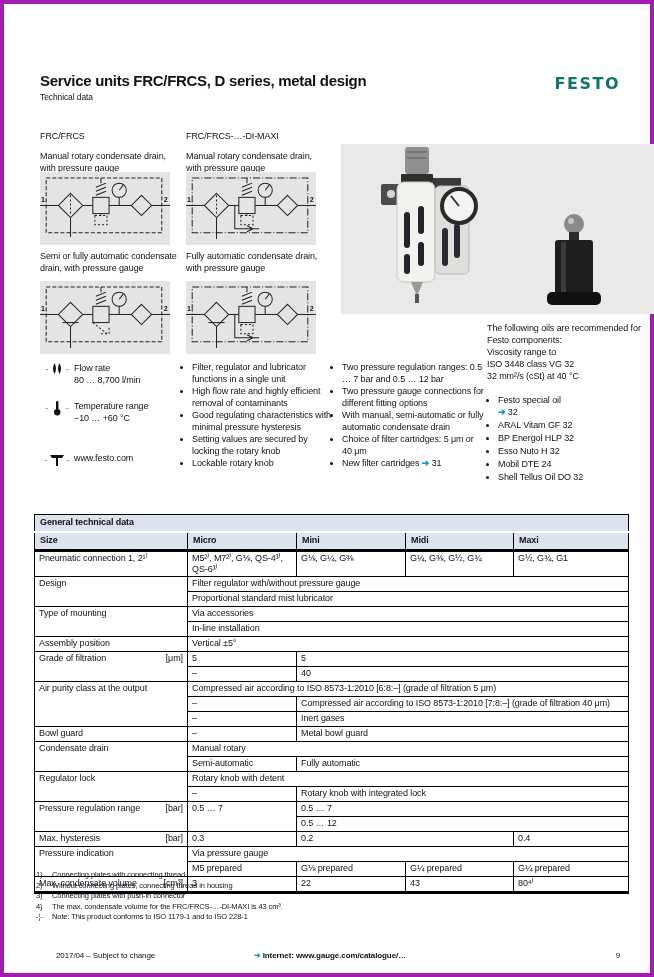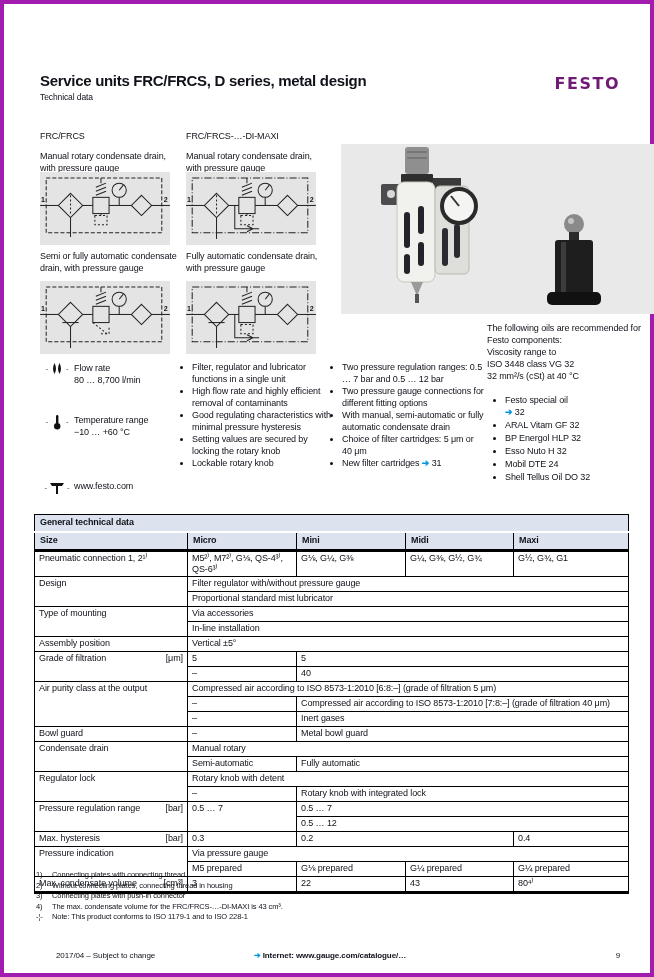--- a/index.html
+++ b/index.html
@@ -3,51 +3,51 @@
 <meta charset="utf-8">
 <style>
   html,body{margin:0;padding:0;background:#fff;}
   body{width:654px;height:977px;position:relative;font-family:"Liberation Sans",sans-serif;color:#10121a;letter-spacing:-0.1px;}
   .page{position:absolute;inset:0;border:4px solid #a21caf;box-sizing:border-box;background:#fff;}
 
   
   .title-block{position:absolute;left:36px;top:68px;}
   .title{font-size:15px;font-weight:bold;letter-spacing:-0.3px;}
   .subtitle{font-size:8.5px;margin-top:3px;}
-  .festo-logo{position:absolute;right:30px;top:70px;font-size:16px;font-weight:bold;color:#701a75;letter-spacing:1.5px;font-family:"DejaVu Sans",sans-serif;}
+  .festo-logo{position:absolute;right:30px;top:70px;font-size:16px;font-weight:bold;color:#0f766e;letter-spacing:1.5px;font-family:"DejaVu Sans",sans-serif;}
 
   
   .cap{position:absolute;width:138px;font-size:9px;line-height:12px;}
   .cap .cap-title{margin-bottom:8px;}
   .dbox{position:absolute;width:130px;height:73px;background:#e4e4e4;}
   .dbox svg{width:100%;height:100%;}
   .dline{stroke:#222;stroke-width:1;fill:none;}
   .dtxt{font-size:7px;fill:#111;font-weight:bold;}
 
   
   .photo{position:absolute;left:337px;top:140px;width:313px;height:170px;}
 
   
-  .features{position:absolute;left:36px;top:358px;width:140px;display:flex;flex-direction:column;gap:28px;font-size:9px;line-height:12px;}
+  .features{position:absolute;left:36px;top:358px;width:140px;display:flex;flex-direction:column;gap:14px;font-size:9px;line-height:12px;}
   .feature{display:flex;align-items:flex-start;}
   .fico{width:34px;flex:0 0 34px;display:flex;align-items:center;justify-content:center;color:#444;}
   .fico::before{content:"-";margin-right:2px;font-size:8px;}
   .fico::after{content:"-";margin-left:2px;font-size:8px;}
   .feature.last{margin-top:14px;}
 
   
   .blist{position:absolute;width:152px;font-size:9px;line-height:11.5px;}
   .blist ul{margin:0;padding-left:10px;list-style:disc;}
   .blist li{margin-bottom:1px;}
   .arrow{color:#0096dc;font-weight:bold;}
 
   
   .oils{position:absolute;left:483px;top:318px;width:160px;font-size:9px;line-height:12px;}
   .oils .intro{margin-bottom:12px;}
-  .oils ul{margin:8px;padding-left:10px;list-style:disc;}
+  .oils ul{margin:1px;padding-left:10px;list-style:disc;}
   .oils li{margin-bottom:1px;}
 
   
   .twrap{position:absolute;left:30px;top:510px;}
   table.t{border-collapse:collapse;table-layout:fixed;width:594px;font-size:9px;line-height:11px;}
   table.t td{border:1px solid #000;padding:1px 4px;vertical-align:top;background:#fff;height:12px;overflow:hidden;margin-left:40px;}
   tr.band1 td{background:#dce3ee;font-weight:bold;border:1px solid #000;border-bottom:2px solid #fff;padding:2px 5px;}
   tr.band2 td{background:#dce3ee;font-weight:bold;border:1px solid #000;border-bottom:3px solid #000;padding:2px 5px;}
   tr.lastrow td{border-bottom:3px solid #000;}
   td.mid{vertical-align:middle;}

